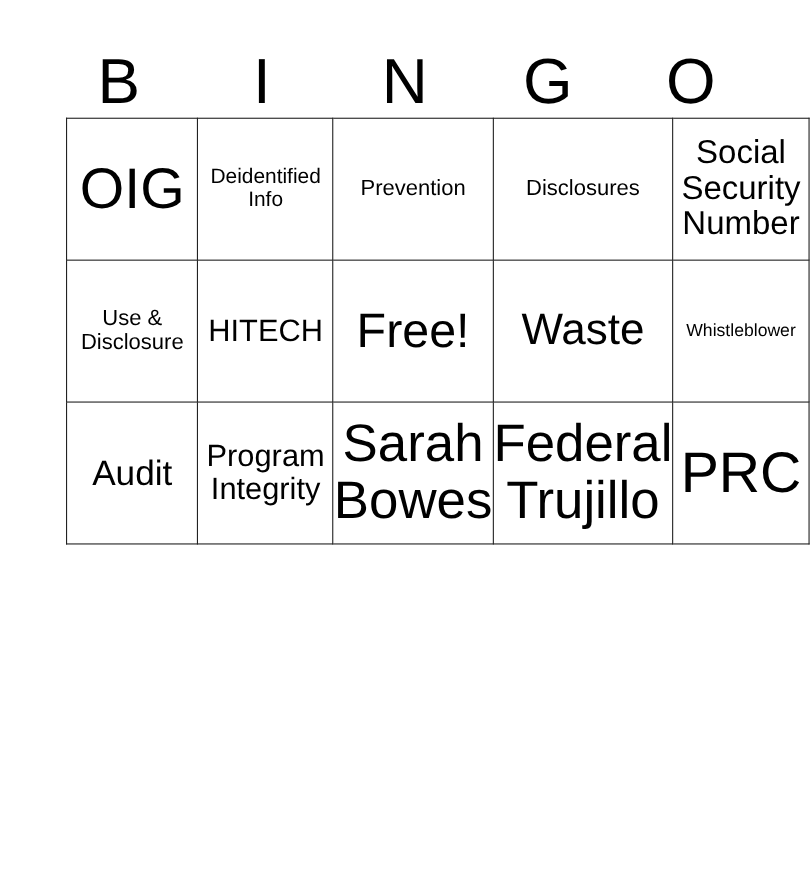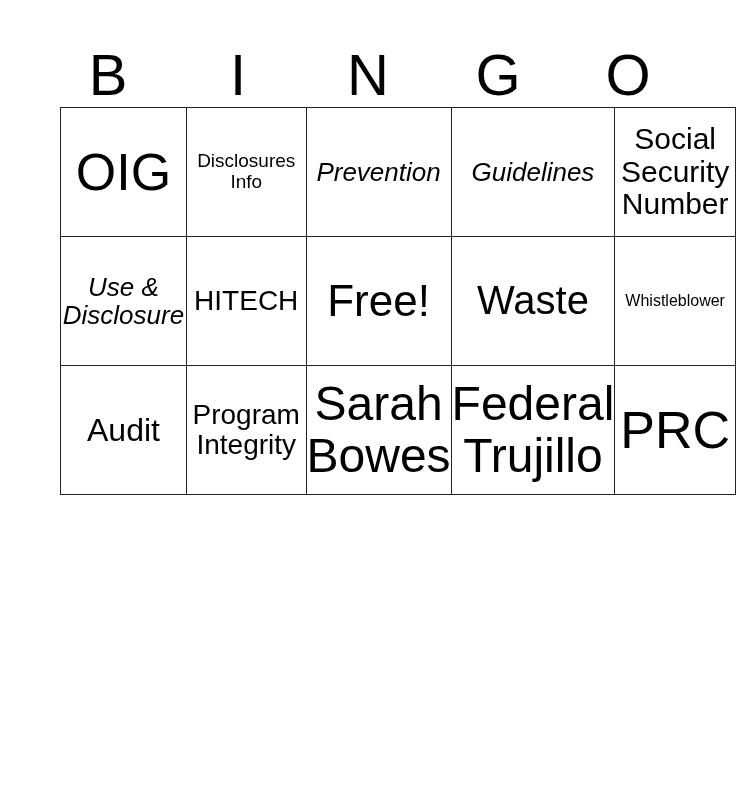--- a/index.html
+++ b/index.html
@@ -1,44 +1,44 @@
 <!DOCTYPE html>
 <html><head>
 <meta charset="utf-8">
 <style>
   html,body{margin:0;padding:0;background:#fff;}
   body{width:736px;height:800px;position:relative;overflow:hidden;font-family:"Liberation Sans",sans-serif;color:#000;}
   .header{position:absolute;top:44px;left:43px;width:650px;height:62px;display:flex;}
   .hl{width:130px;text-align:center;font-size:58px;line-height:62px;}
   .grid{position:absolute;left:43px;top:107px;border-collapse:collapse;margin-left:17px;}
   .grid td{width:128px;height:128px;border:1.5px solid #222;text-align:center;vertical-align:middle;padding:0;line-height:1.08;overflow:hidden;} .s19{font-size:19px;line-height:1.45;}
-  .s22{font-size:26px;line-height:1.4;font-style:italic;} .s24{font-size:24px;}
+  .s22{font-size:20px;line-height:1.4;} .s24{font-size:24px;}
   .s28{font-size:28px;line-height:1.3;} .s30{font-size:30px;line-height:1.35;}
   .s36{font-size:48px;line-height:1.33;} .s40{font-size:40px;}
   .s44{font-size:44px;} .s48{font-size:32px;} .s52{font-size:52px;}
   .s16{font-size:16px;}
 </style>
 </head>
 <body>
 
 <div class="header">
   <div class="hl">B</div>
   <div class="hl">I</div>
   <div class="hl">N</div>
   <div class="hl">G</div>
   <div class="hl">O</div>
 </div>
 
 <table class="grid">
   <tbody>
       <tr>
     <td class="s52">OIG</td>
-    <td class="s19">Disclosures Info</td>
+    <td class="s19">Deidentified Info</td>
     <td class="s22">Prevention</td>
-    <td class="s22">Guidelines</td>
+    <td class="s22">Disclosures</td>
     <td class="s30">Social Security Number</td>
   </tr>
   <tr>
     <td class="s22">Use &amp; Disclosure</td>
     <td class="s28">HITECH</td>
     <td class="s44">Free!</td>
     <td class="s40">Waste</td>
     <td class="s16">Whistleblower</td>
   </tr>
   <tr>

